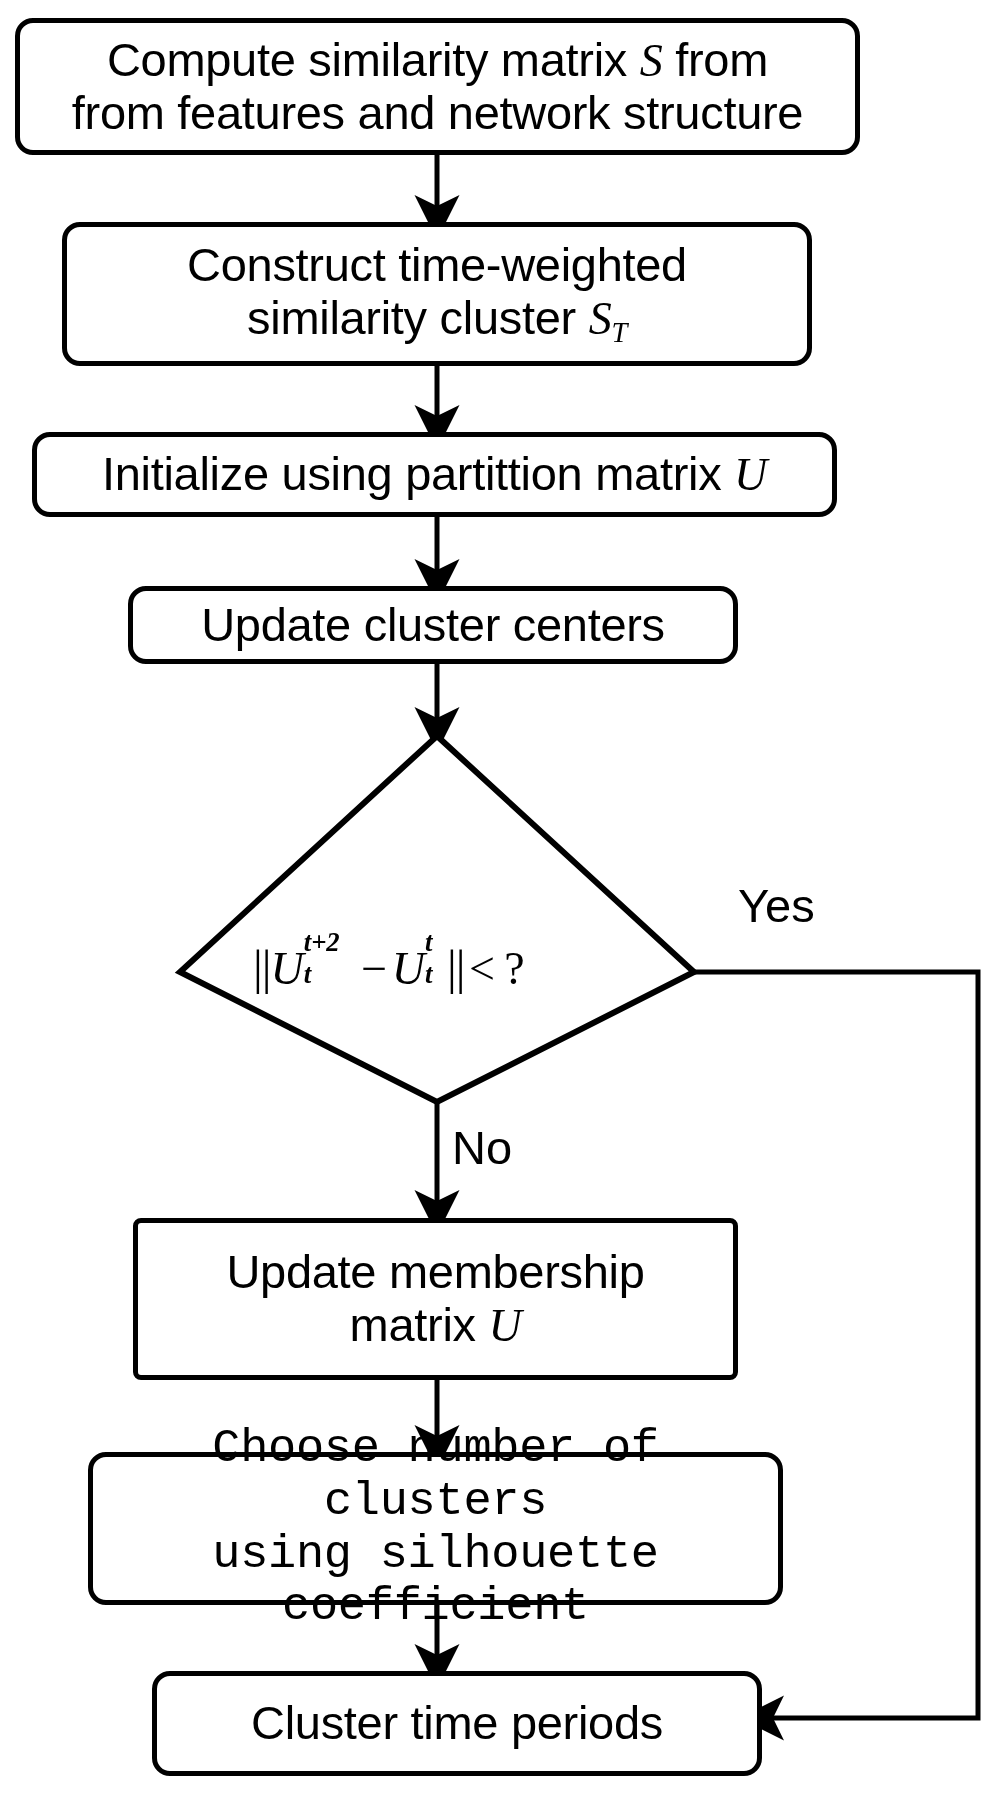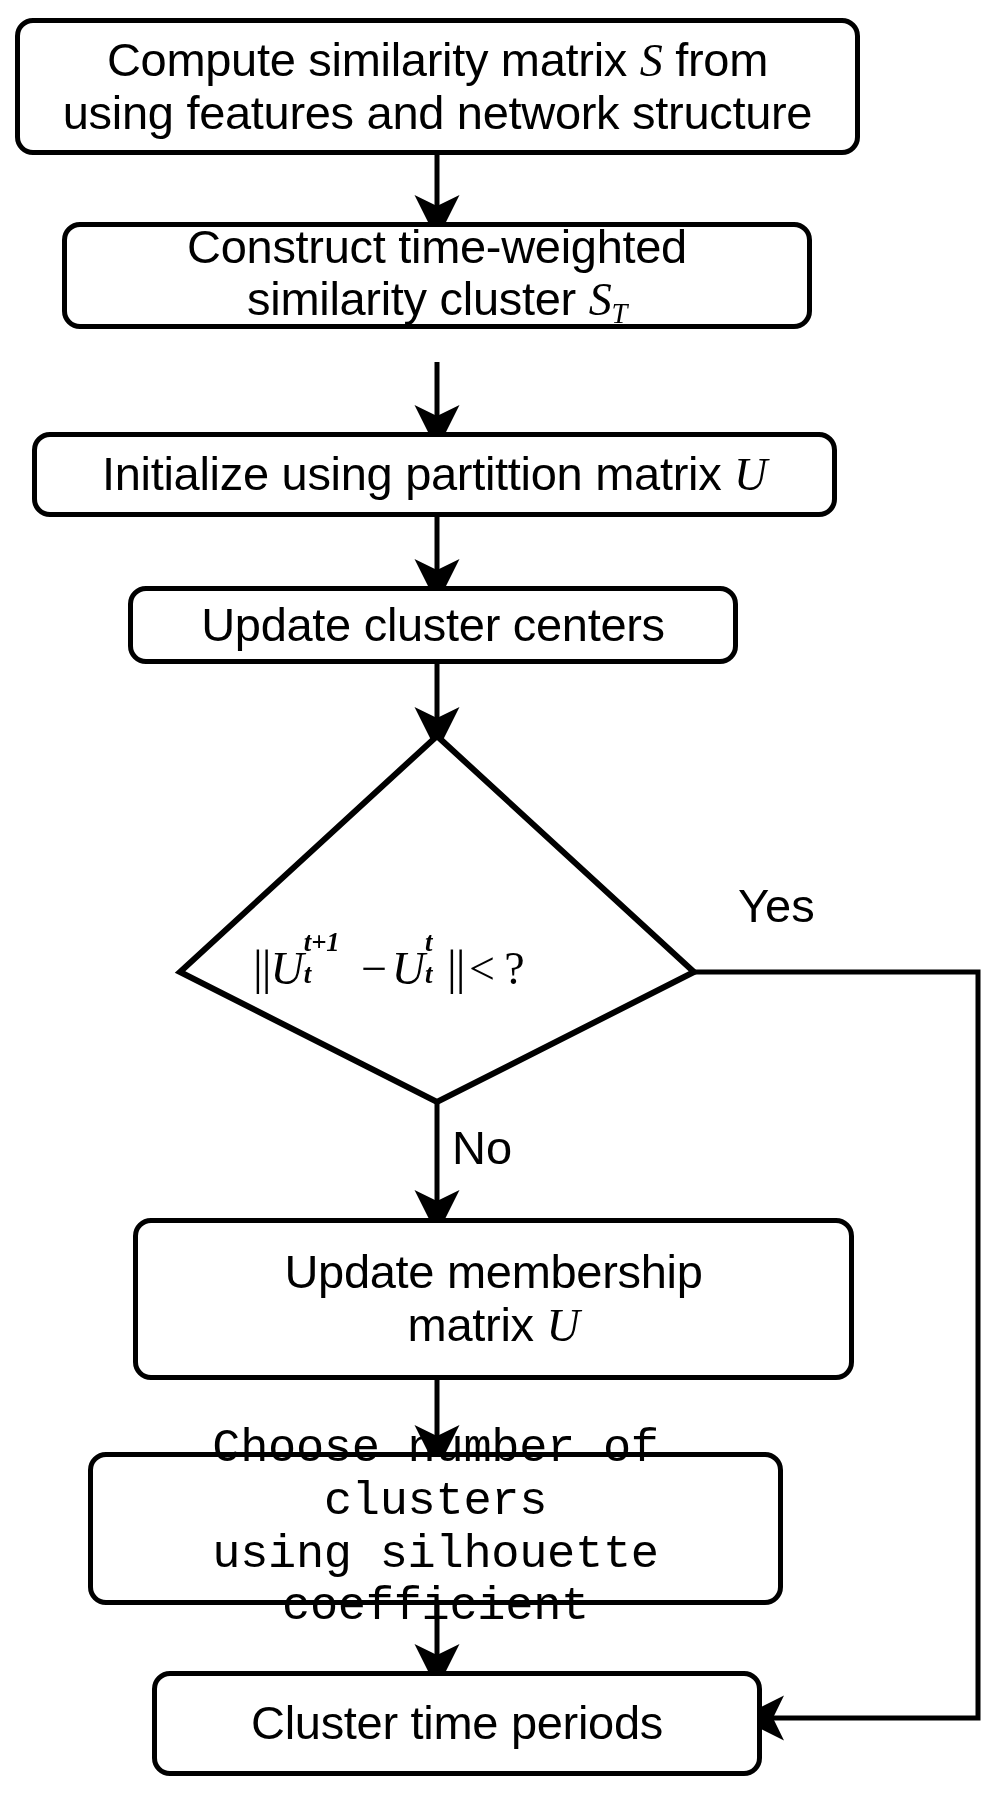--- a/index.html
+++ b/index.html
@@ -128,46 +128,46 @@
     <line x1="437" y1="1102" x2="437" y2="1213" stroke="#000000" stroke-width="5" marker-end="url(#arrowhead)"></line>
 
     <path d="M694,972 L978,972 L978,1718 L761,1718" fill="none" stroke="#000000" stroke-width="5" marker-end="url(#arrowhead)"></path>
 
     <line x1="437" y1="1380" x2="437" y2="1448" stroke="#000000" stroke-width="5" marker-end="url(#arrowhead)"></line>
 
     <line x1="437" y1="1605" x2="437" y2="1667" stroke="#000000" stroke-width="5" marker-end="url(#arrowhead)"></line>
   </svg>
 
   <div class="node-box" style="left:15px; top:18px; width:845px; height:137px;">
-    <span class="txt"><span>Compute similarity matrix</span> <span class="mathvar">S</span> <span>from</span><br><span>using features and network structure</span></span>
+    <span class="txt"><span>Compute similarity matrix</span> <span class="mathvar">S</span> <span>from</span><br><span>from features and network structure</span></span>
   </div>
 
-  <div class="node-box" style="left:62px; top:222px; width:750px; height:107px;">
+  <div class="node-box" style="left:62px; top:222px; width:750px; height:144px;">
     <span class="txt"><span>Construct time-weighted</span><br><span>similarity cluster</span> <span class="mathvar"><span>S</span><sub>T</sub></span></span>
   </div>
 
   <div class="node-box" style="left:32px; top:432px; width:805px; height:85px;">
     <span class="txt"><span>Initialize using partittion matrix</span> <span class="mathvar">U</span></span>
   </div>
 
   <div class="node-box" style="left:128px; top:586px; width:610px; height:78px;">
     <span class="txt">Update cluster centers</span>
   </div>
 
   <div class="diamond-hit" style="left:180px; top:736px; width:514px; height:366px;"></div>
 
   <div class="diamond-formula" style="left:253px; top:944px;">
-    <span class="bars">||</span><span class="uvar"><span>U</span><span class="sup">t+1</span><span class="sub">t</span></span><span class="op" style="margin-left:1.15em;">−</span><span class="uvar"><span>U</span><span class="sup">t</span><span class="sub">t</span></span><span class="bars" style="margin-left:0.45em;">||</span><span class="op">&lt;</span><span class="op">?</span>
+    <span class="bars">||</span><span class="uvar"><span>U</span><span class="sup">t+2</span><span class="sub">t</span></span><span class="op" style="margin-left:1.15em;">−</span><span class="uvar"><span>U</span><span class="sup">t</span><span class="sub">t</span></span><span class="bars" style="margin-left:0.45em;">||</span><span class="op">&lt;</span><span class="op">?</span>
   </div>
 
   <div class="decision-label" style="left:738px; top:882px;">Yes</div>
 
   <div class="decision-label" style="left:452px; top:1124px;">No</div>
 
-  <div class="node-box" style="left:133px; top:1218px; width:721px; height:162px;">
+  <div class="node-box" style="left:133px; top:1218px; width:605px; height:162px;border-radius:8px;">
     <span class="txt"><span>Update membership</span><br><span>matrix</span> <span class="mathvar">U</span></span>
   </div>
 
   <div class="node-box" style="left:88px; top:1452px; width:695px; height:153px;font-family:Liberation Mono, monospace;">
     <span class="txt"><span>Choose number of clusters</span><br><span>using silhouette coefficient</span></span>
   </div>
 
   <div class="node-box" style="left:152px; top:1671px; width:610px; height:105px;">
     <span class="txt">Cluster time periods</span>
   </div>

